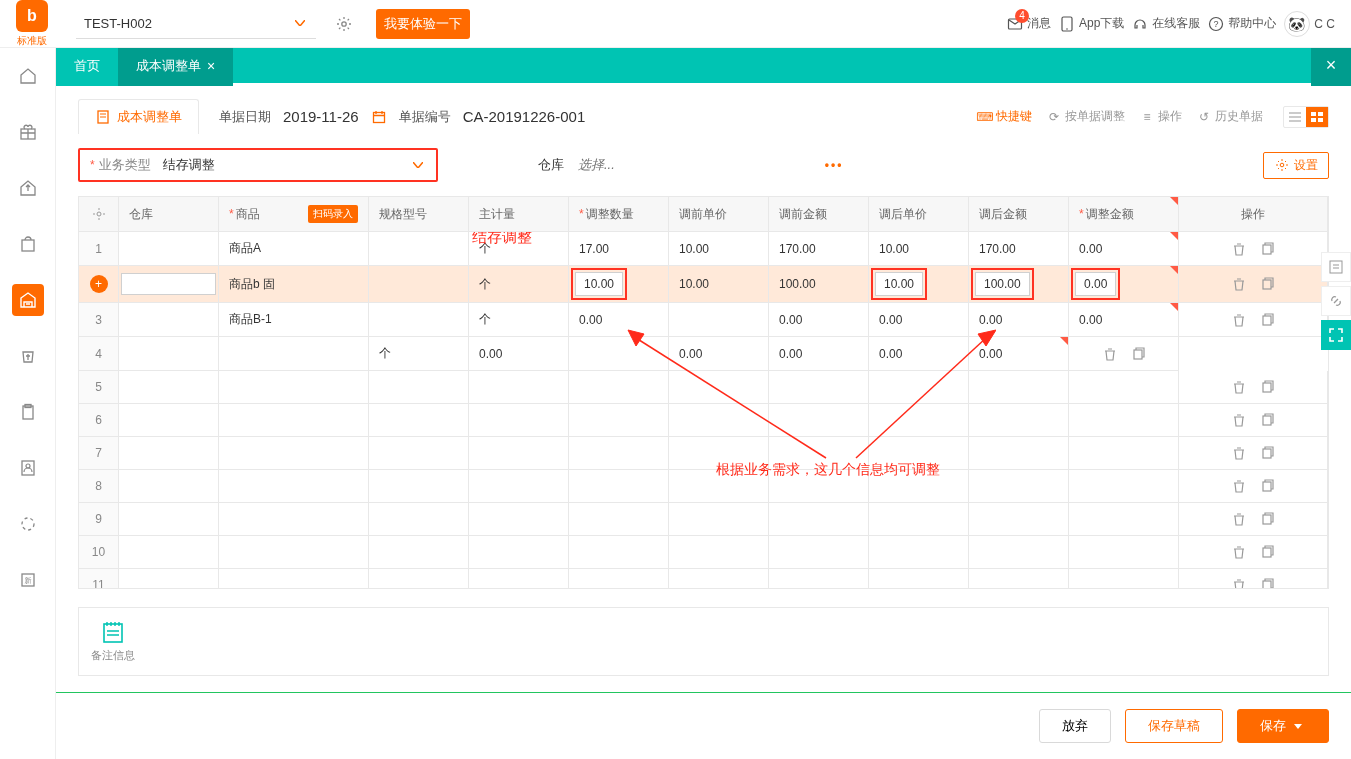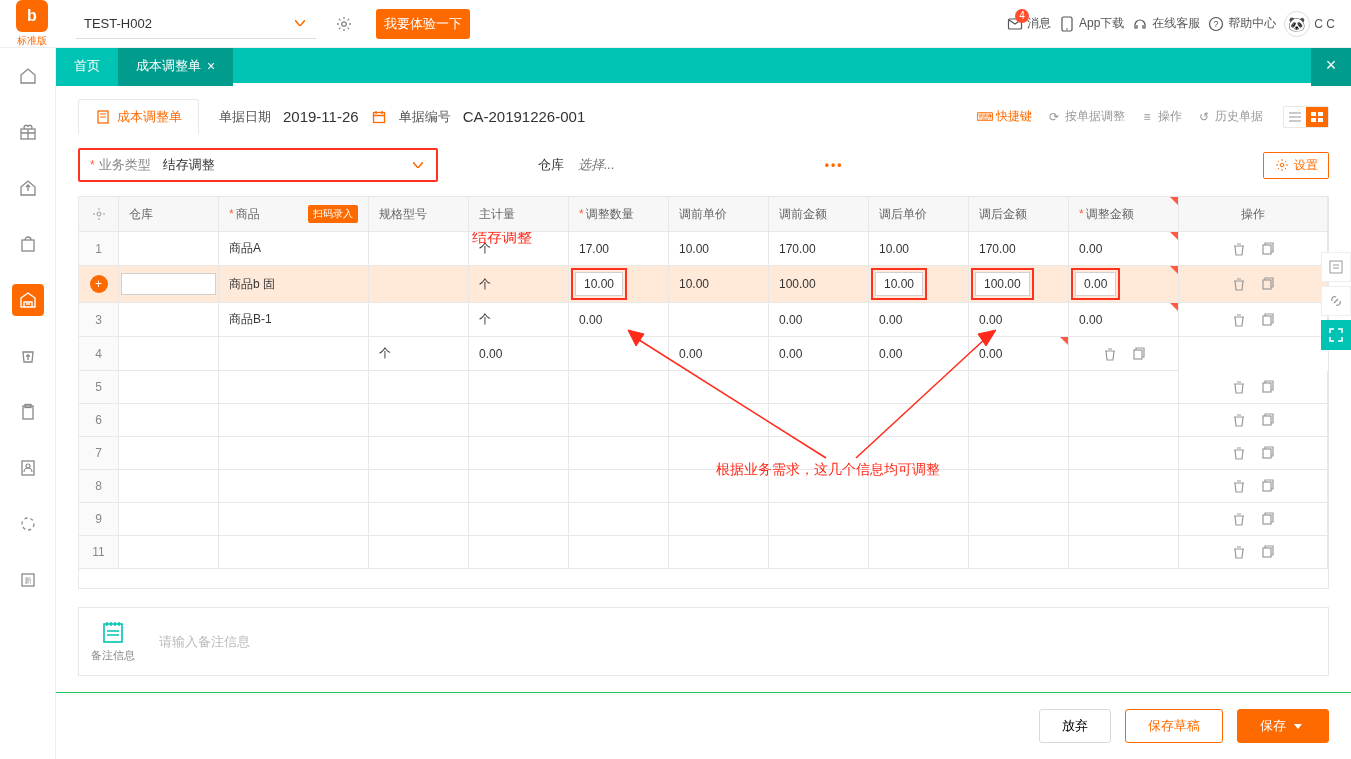--- a/index.html
+++ b/index.html
@@ -621,20 +621,46 @@
                 </span>
                 <span class="ico" style="color:#999">
                   <svg width="14" height="14" viewBox="0 0 14 14">
                     <rect x="3" y="3" width="8" height="9" fill="none" stroke="currentColor" stroke-width="1.2"></rect>
                     <path d="M5 3V1h8v9h-2" fill="none" stroke="currentColor" stroke-width="1.2"></path>
                   </svg>
                 </span>
               </div>
             </div>
             <div class="tbl">
+              <div class="td idx">10</div>
+              <div class="td"></div>
+              <div class="td"></div>
+              <div class="td"></div>
+              <div class="td"></div>
+              <div class="td"></div>
+              <div class="td"></div>
+              <div class="td"></div>
+              <div class="td"></div>
+              <div class="td"></div>
+              <div class="td" style="position:relative;"></div>
+              <div class="td ops">
+                <span class="ico" style="color:#999">
+                  <svg width="14" height="14" viewBox="0 0 14 14">
+                    <path d="M3 4h8l-1 9H4zM2 4h10M5 2h4" fill="none" stroke="currentColor" stroke-width="1.2"></path>
+                  </svg>
+                </span>
+                <span class="ico" style="color:#999">
+                  <svg width="14" height="14" viewBox="0 0 14 14">
+                    <rect x="3" y="3" width="8" height="9" fill="none" stroke="currentColor" stroke-width="1.2"></rect>
+                    <path d="M5 3V1h8v9h-2" fill="none" stroke="currentColor" stroke-width="1.2"></path>
+                  </svg>
+                </span>
+              </div>
+            </div>
+            <div class="tbl">
               <div class="td idx">11</div>
               <div class="td"></div>
               <div class="td"></div>
               <div class="td"></div>
               <div class="td"></div>
               <div class="td"></div>
               <div class="td"></div>
               <div class="td"></div>
               <div class="td"></div>
               <div class="td"></div>
@@ -660,21 +686,20 @@
       <div class="remark-box">
         <div class="remark-label">
           <span class="icon">
               <svg width="22" height="24" viewBox="0 0 22 24">
                 <rect x="2" y="4" width="18" height="18" fill="none" stroke="currentColor" stroke-width="1.6"></rect>
                 <path d="M5 2v4M9 2v4M13 2v4M17 2v4M5 11h12M5 15h12" stroke="currentColor" stroke-width="1.4"></path>
               </svg>
             </span>
           <span>备注信息</span>
         </div>
-        <div class="remark-input">请输入备注信息</div>
       </div>
 
     </div>
 
     <div class="footer-btns">
       <button class="btn">放弃</button>
       <button class="btn outline-orange">保存草稿</button>
       <button class="btn orange">
         <span>保存</span>
         <span class="ico">

